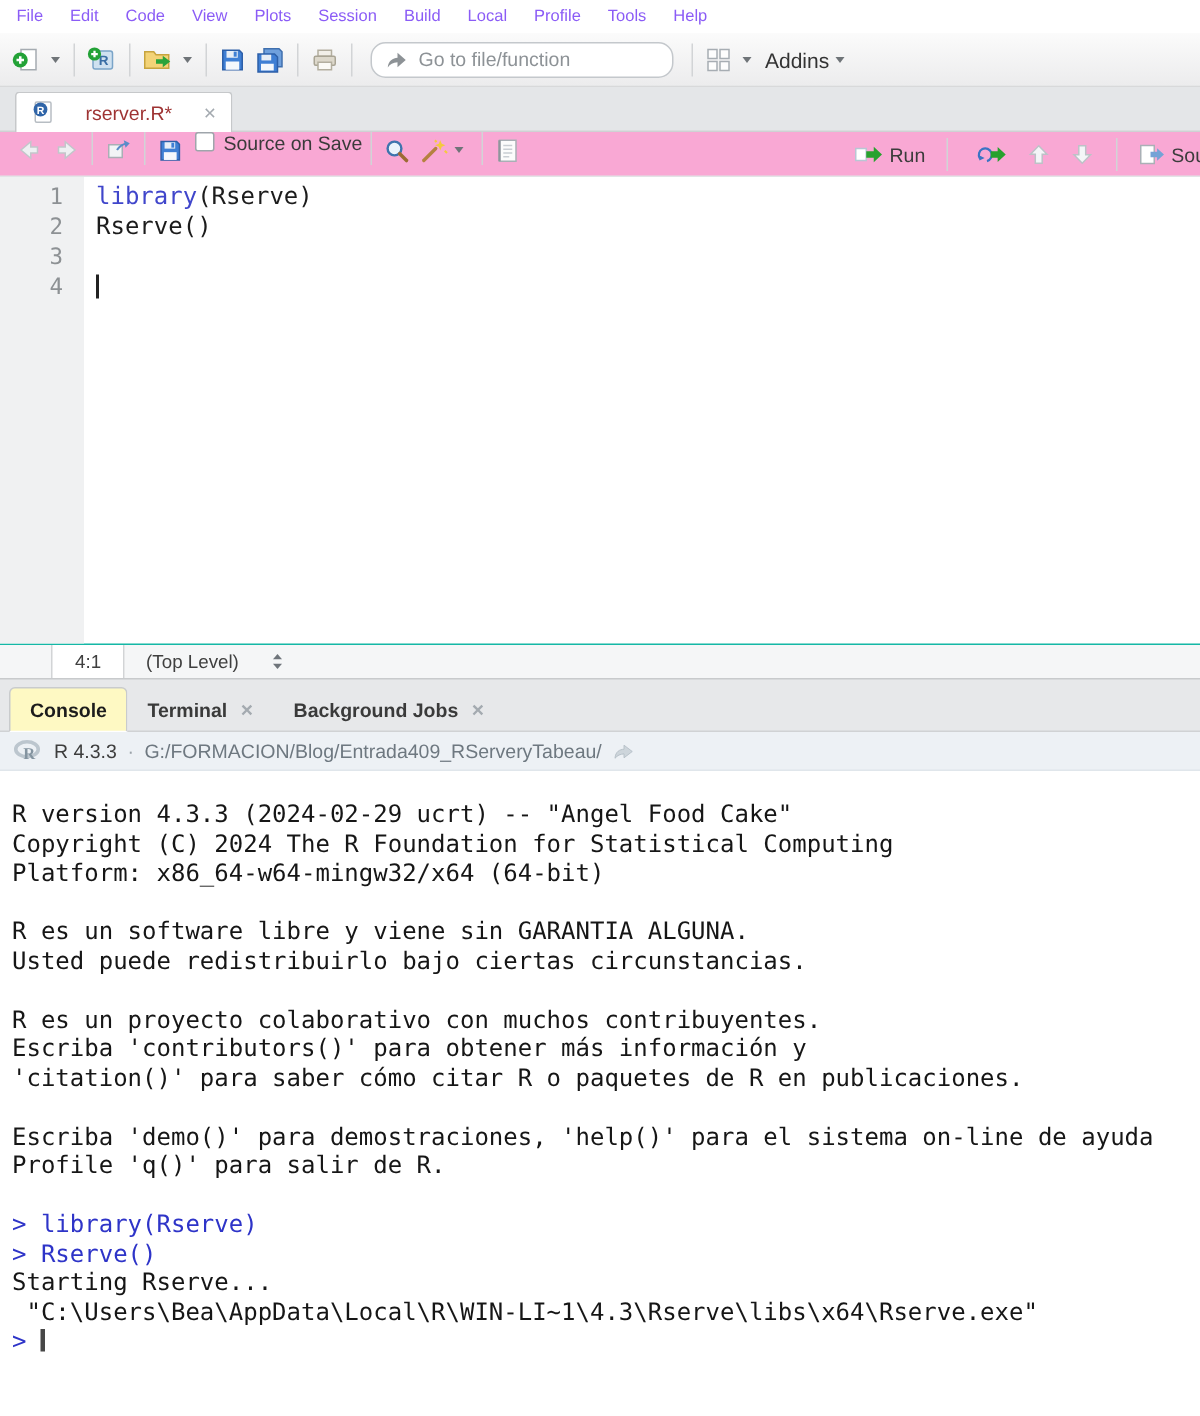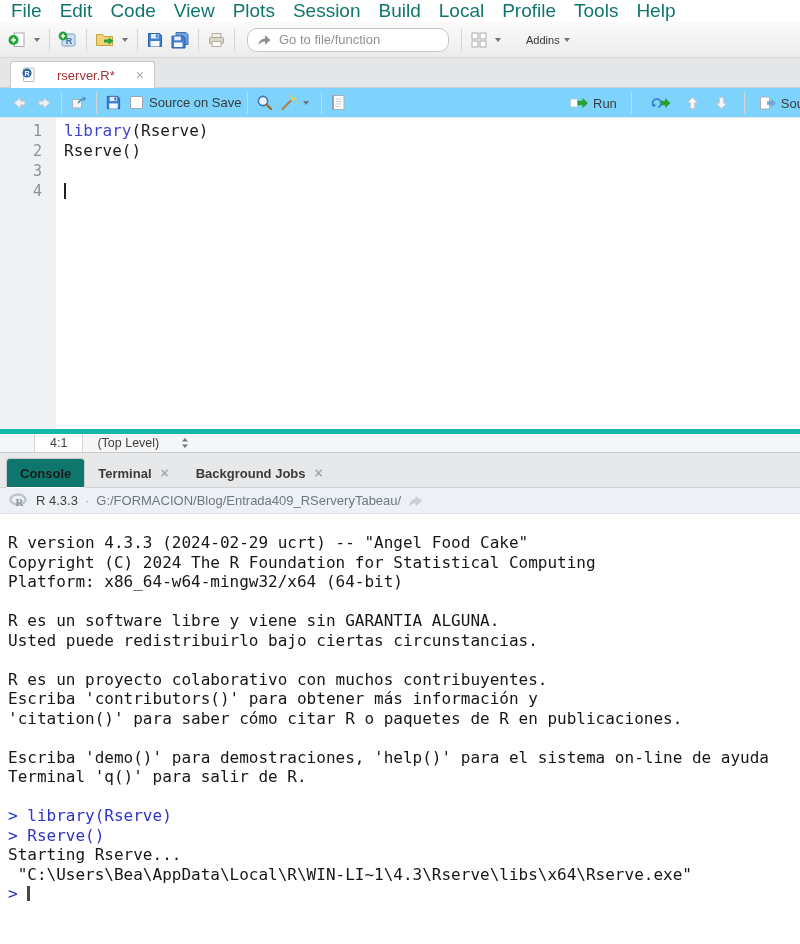--- a/index.html
+++ b/index.html
@@ -1,75 +1,75 @@
 <!DOCTYPE html>
 <html style="--command-blue: #2e34c8; --keyword-blue: #4046cb; --tab-modified-red: #9e3333; --run-green: #27a12e;"><head>
 <meta charset="utf-8">
 <style>
   * { margin:0; padding:0; box-sizing:border-box; }
   html,body { width:800px; height:944px; overflow:hidden; background:#fff;
     font-family:"Liberation Sans","DejaVu Sans",sans-serif; }
 
   
   .menubar { height:22px; display:flex; align-items:center; padding-left:2px; background:#fff; }
-  .menu-item { padding:0 9px; font-size:19px; line-height:22px; color:#0f766e; cursor:default;text-align:center; }
+  .menu-item { padding:0 9px; font-size:11px; line-height:22px; color:#8b5cf6; cursor:default;text-align:center; }
 
   
   .toolbar { height:36px; background:linear-gradient(#fbfbfb,#ececed);
     border-bottom:1px solid #d8d9da; display:flex; align-items:center; padding:0 5px; }
   .tbtn { height:26px; display:flex; align-items:center; padding:0 3px; border-radius:3px; }
   .caret { width:0; height:0; border-left:3.5px solid transparent; border-right:3.5px solid transparent;
     border-top:4px solid #6f7478; margin:0 4px; }
   .sep { width:1px; height:22px; background:#d2d4d6; margin:0 5px; flex:none; }
   .goto-wrap { position:relative; margin:0 7px; }
   .goto-input { width:202px; height:24px; border:1px solid #c4c8cc; border-radius:10px;
     padding:0 8px 0 31px; font-size:13px; color:#444; background:#fff; outline:none; font-family:inherit; }
   .goto-input::placeholder { color:#8d9296; }
   .goto-icon { position:absolute; left:9px; top:4px; }
-  .addins-label { font-size:11px; color:#333; margin-left:18px; }
+  .addins-label { font-size:14px; color:#333; margin-left:2px; }
 
   
   .tabstrip { height:30px; background:#e4e6e8; display:flex; align-items:flex-end;
     padding-left:10px; border-bottom:1px solid #cfd1d3; }
   .src-tab { height:27px; background:#fff; border:1px solid #c6c8ca; border-bottom:none;
     border-radius:3px 3px 0 0; display:flex; align-items:center; padding:0 9px; gap:20px; margin-bottom:-1px; }
   .src-tab-title { font-size:13px; color:var(--tab-modified-red,#9e3333); }
   .tab-close { color:#a4aab0; font-size:14px; line-height:1; padding:0 1px; }
 
-  .editor-toolbar { height:30px; background:#7dd3fc; border-bottom:1px solid #e2e4e6;
-    display:flex; align-items:center; padding-left:8px; position:relative; }
+  .editor-toolbar { height:30px; background:#f9a8d4; border-bottom:1px solid #e2e4e6;
+    display:flex; padding-left:8px; position:relative; }
   .etb-btn { height:24px; display:flex; align-items:center; padding:0 3px; }
   .etb-label { font-size:13px; color:#3c3c3c; margin-left:4px; white-space:nowrap; }
   .checkbox { width:13px; height:13px; border:1px solid #9fa5ab; border-radius:2px; background:#fff;
     margin:0 6px 0 5px; flex:none; }
   .sos-label { font-size:13px; color:#3a3a3a; white-space:nowrap; }
   .etb-right { position:absolute; left:566px; top:0; height:30px; display:flex; align-items:center; gap:6px; }
 
   .editor { display:flex; height:311px; background:#fff; }
   .gutter { width:56px; background:#f0f1f2; padding-top:3px; flex:none; }
   .gutter .ln { height:20px; line-height:20px; text-align:right; padding-right:14px;
     color:#8d9194; font-size:15px; font-family:"DejaVu Sans Mono","Liberation Mono",monospace; }
   .codecol { padding:3px 0 0 8px; flex:1; }
   .cl { height:20px; line-height:20px; font-size:16px; color:#1c1c1c; white-space:pre;
     font-family:"DejaVu Sans Mono","Liberation Mono",monospace; }
   .tok-keyword { color:var(--keyword-blue,#4046cb); }
   .cursor { display:inline-block; width:2px; height:16px; background:#222; vertical-align:-3px; }
 
-  .editor-status { height:23px; background:#f5f6f7; border-top:5px solid #14b8a6;
+  .editor-status { height:23px; background:#f5f6f7; border-top:1px solid #14b8a6;
     display:flex; align-items:center; font-size:12.5px; color:#3f3f3f;text-align:center; }
   .pos-box { background:#fff; border-left:1px solid #d2d4d6; border-right:1px solid #d2d4d6;
     height:100%; display:flex; align-items:center; padding:0 15px; margin-left:34px; }
   .scope { margin-left:14px; display:flex; align-items:center; gap:22px; }
 
   
   .console-tabstrip { height:36px; background:#e7e8ea; border-top:1px solid #c8cacc;
     border-bottom:1px solid #d0d2d4; display:flex; align-items:flex-end; padding-left:6px; }
   .con-tab { height:30px; display:flex; align-items:center; padding:0 13px; gap:8px;
     font-size:13px; font-weight:bold; color:#3a3a3a; margin-bottom:-1px; }
-  .con-tab.active { background:#0f766e; border:1px solid #c9cbcd; border-bottom:1px solid #fff;
+  .con-tab.active { background:#fef9c3; border:1px solid #c9cbcd; border-bottom:1px solid #fff;
     border-radius:4px 4px 0 0; color:#1c1c1c; }
 
   .version-bar { height:26px; background:#edf1f5; border-bottom:1px solid #e0e6eb;
     display:flex; align-items:center; padding-left:9px; gap:7px; font-size:13px; }
   .vb-version { color:#3d3d3d; }
   .vb-dot { color:#9aa2a9; }
   .vb-path { color:#6e7880; }
 
   .console-output { height:430px; padding:19px 0 0 8px; color:#161616; overflow:hidden;
     font-family:"DejaVu Sans Mono","Liberation Mono",monospace; font-size:16px; line-height:19.5px; }
@@ -386,20 +386,20 @@
     <div class="console-line">Platform: x86_64-w64-mingw32/x64 (64-bit)</div>
     <div class="console-line"> </div>
     <div class="console-line">R es un software libre y viene sin GARANTIA ALGUNA.</div>
     <div class="console-line">Usted puede redistribuirlo bajo ciertas circunstancias.</div>
     <div class="console-line"> </div>
     <div class="console-line">R es un proyecto colaborativo con muchos contribuyentes.</div>
     <div class="console-line">Escriba 'contributors()' para obtener más información y</div>
     <div class="console-line">'citation()' para saber cómo citar R o paquetes de R en publicaciones.</div>
     <div class="console-line"> </div>
     <div class="console-line">Escriba 'demo()' para demostraciones, 'help()' para el sistema on-line de ayuda</div>
-    <div class="console-line">Terminal 'q()' para salir de R.</div>
+    <div class="console-line">Profile 'q()' para salir de R.</div>
     <div class="console-line"> </div>
     <div class="console-line command">&gt; library(Rserve)</div>
     <div class="console-line command">&gt; Rserve()</div>
     <div class="console-line">Starting Rserve...</div>
     <div class="console-line"> "C:\Users\Bea\AppData\Local\R\WIN-LI~1\4.3\Rserve\libs\x64\Rserve.exe"</div>
     <div class="console-line command">&gt; <span class="con-cursor"></span></div>
   </div>
 
 </body></html>

